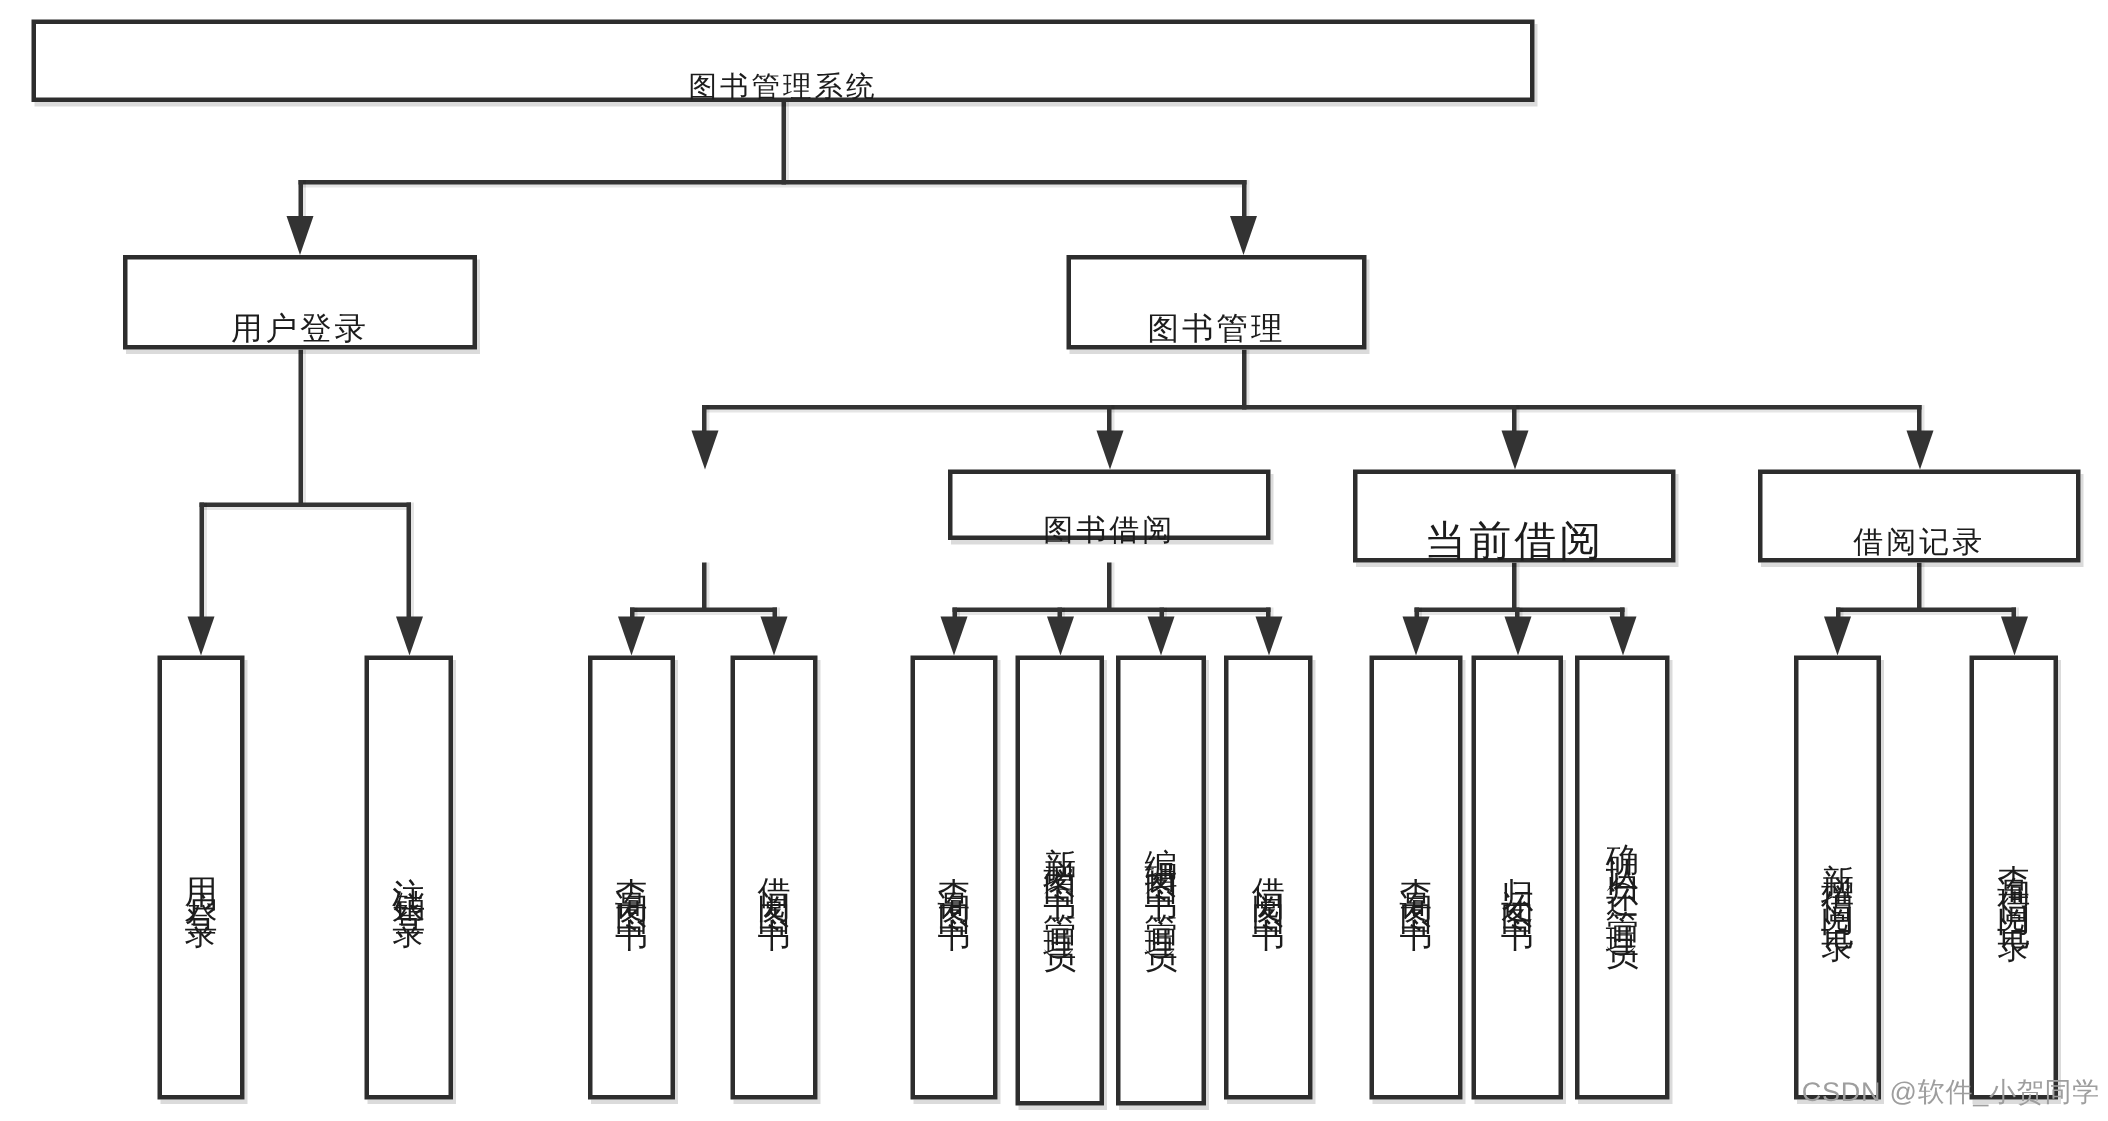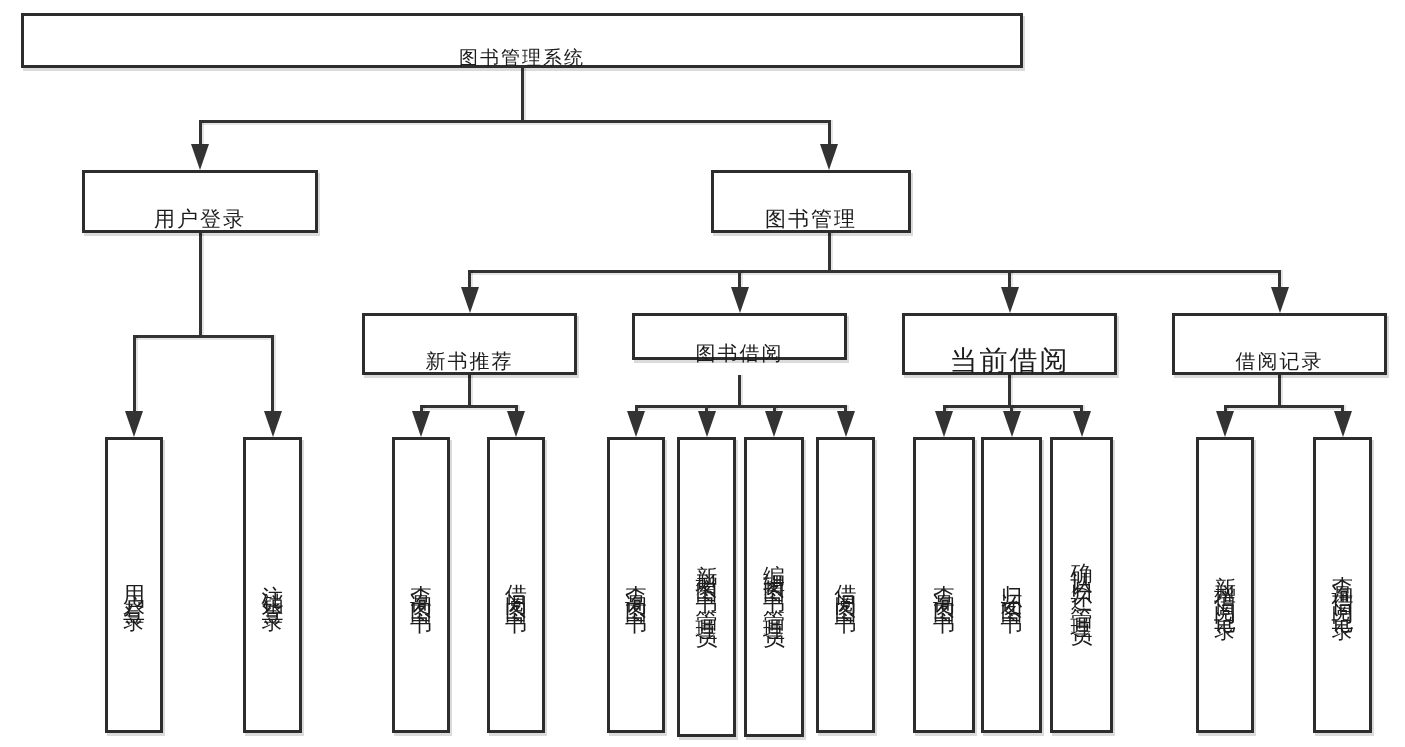--- a/index.html
+++ b/index.html
@@ -27,20 +27,21 @@
   }
   .watermark{
     position:absolute;top:716px;right:5px;font-size:18px;
     color:var(--wm,#9e9e9e);letter-spacing:.5px;z-index:5;white-space:nowrap;
   }
 </style>
 </head>
 <body>
 
 <div class="canvas" id="canvas">
+  <span class="watermark">CSDN @软件_小贺同学</span>
 <div class="vline" style="left: 520.5px; top: 68px; height: 55px;"></div>
     <div class="hline" style="left: 198.5px; top: 120px; width: 632px;"></div>
     <div class="vline" style="left: 198.5px; top: 120px; height: 30px;"></div>
     <div class="arrow" style="left: 191px; top: 144px;"></div>
     <div class="vline" style="left: 827.5px; top: 120px; height: 30px;"></div>
     <div class="arrow" style="left: 820px; top: 144px;"></div>
     <div class="vline" style="left: 198.5px; top: 233px; height: 105px;"></div>
     <div class="hline" style="left: 132.5px; top: 335px; width: 141.5px;"></div>
     <div class="vline" style="left: 132.5px; top: 335px; height: 82px;"></div>
     <div class="arrow" style="left: 125px; top: 411px;"></div>
@@ -88,23 +89,20 @@
     <div class="arrow" style="left: 1333.5px; top: 411px;"></div>
     <div class="node h" style="left: 21px; top: 13px; width: 1002px; height: 55px;">
       <span class="lbl" style="font-size: 19px;">图书管理系统</span>
     </div>
     <div class="node h" style="left: 82px; top: 170px; width: 236px; height: 63px;">
       <span class="lbl" style="font-size: 21px;">用户登录</span>
     </div>
     <div class="node h" style="left: 711px; top: 170px; width: 200px; height: 63px;">
       <span class="lbl" style="font-size: 21px;">图书管理</span>
     </div>
-    <div class="node h" style="left: 362px; top: 313px; width: 215px; height: 62px;">
-      <span class="lbl" style="font-size: 20px;">新书推荐</span>
-    </div>
     <div class="node h" style="left: 632px; top: 313px; width: 215px; height: 47px;">
       <span class="lbl" style="font-size: 20px;">图书借阅</span>
     </div>
     <div class="node h" style="left: 902px; top: 313px; width: 215px; height: 62px;">
       <span class="lbl" style="font-size: 28px;">当前借阅</span>
     </div>
     <div class="node h" style="left: 1172px; top: 313px; width: 215px; height: 62px;">
       <span class="lbl" style="font-size: 20px;">借阅记录</span>
     </div>
     <div class="node v" style="left: 105px; top: 437px; width: 58px; height: 296px;">

